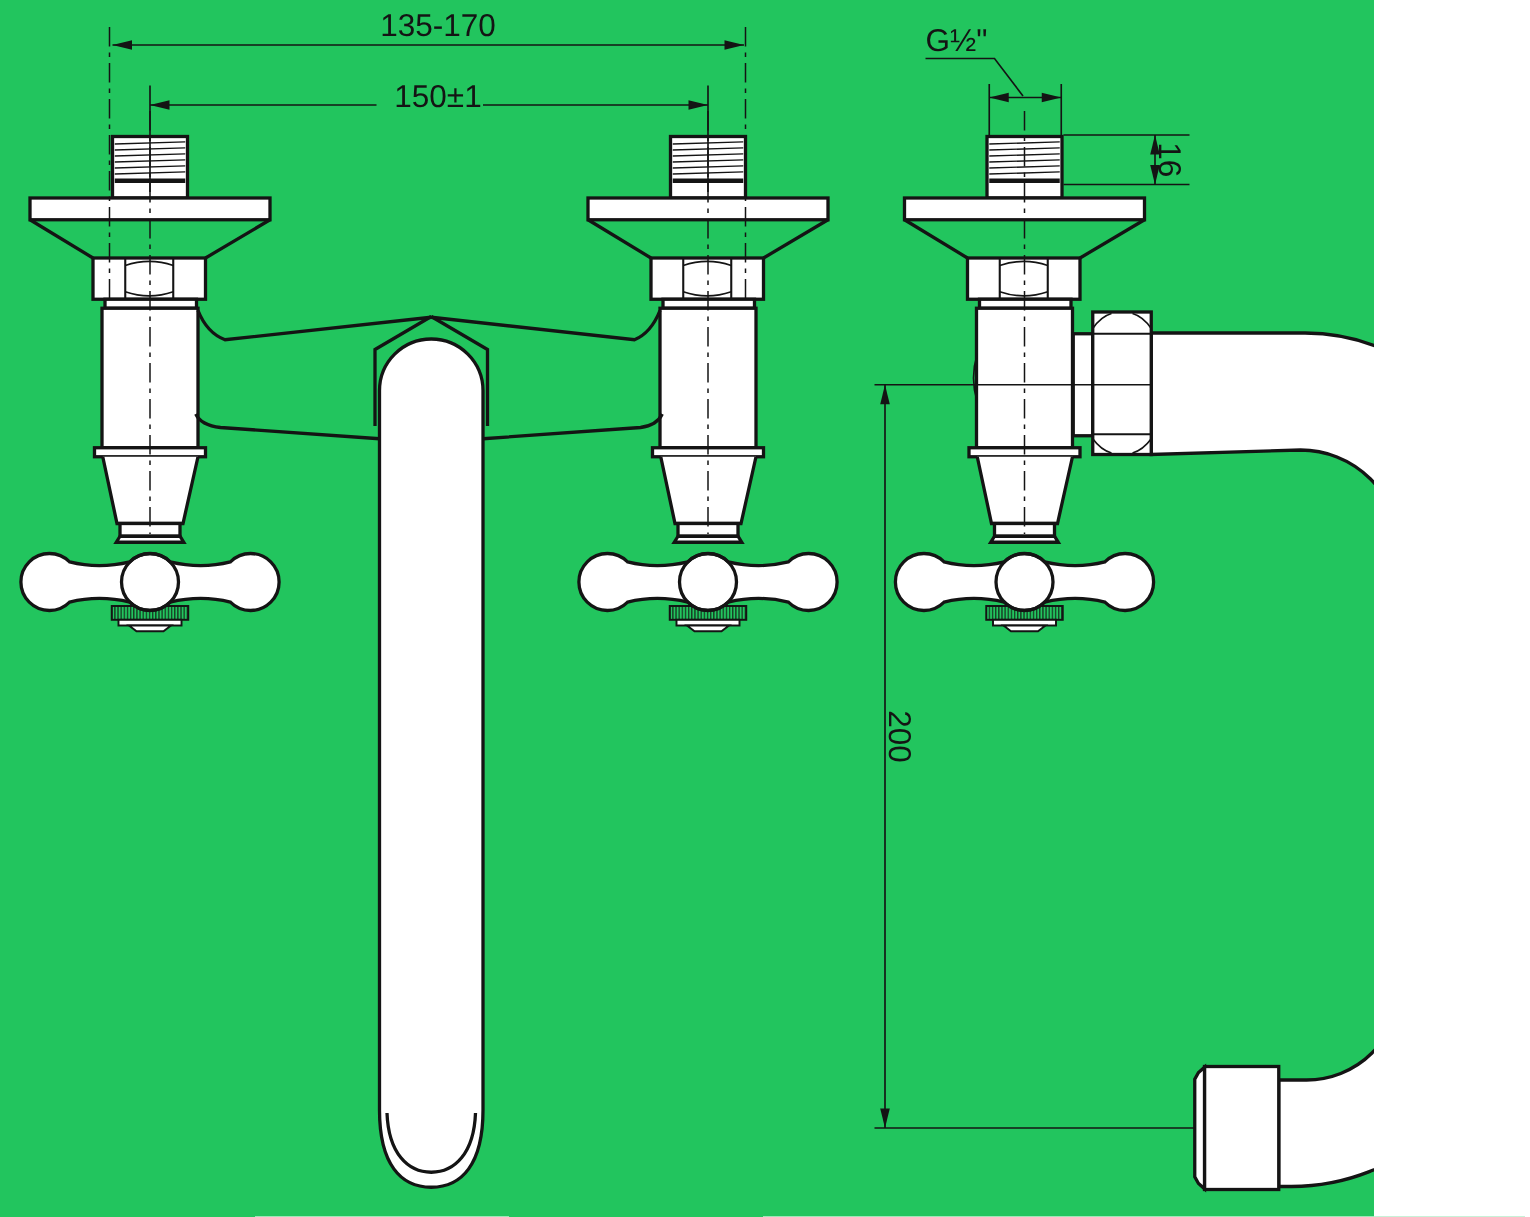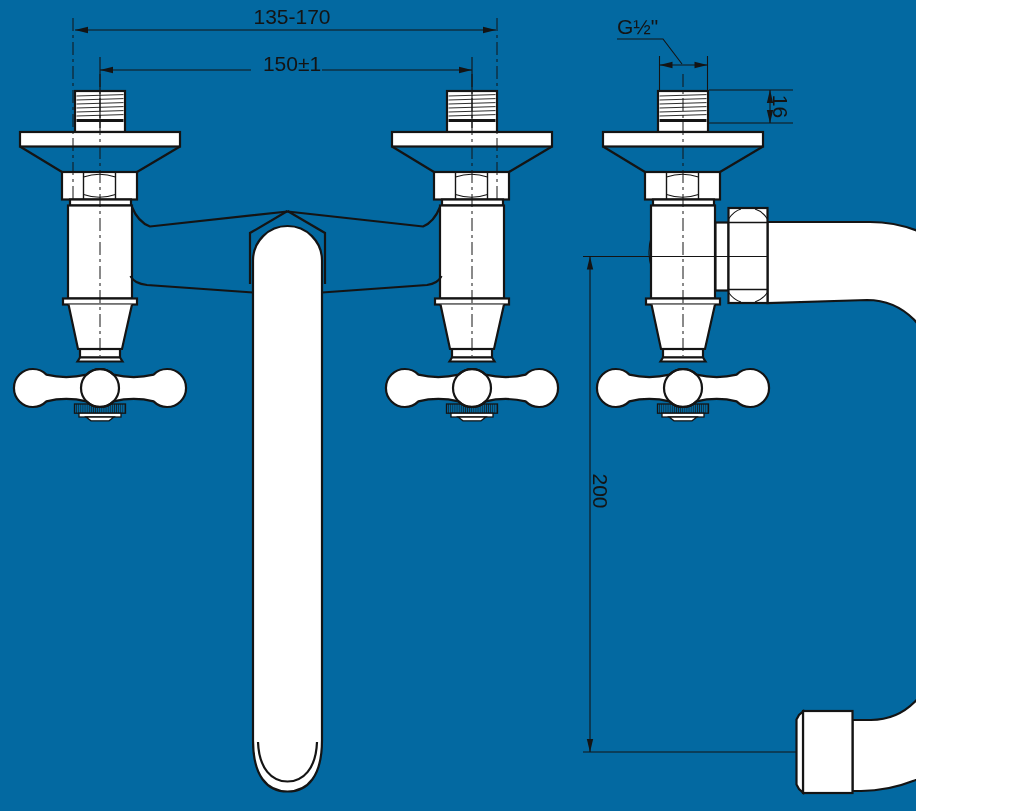--- a/index.html
+++ b/index.html
@@ -4,21 +4,21 @@
 <style>
   html, body {
     margin: 0;
     padding: 0;
     background: #ffffff;
     font-family: "Liberation Sans", sans-serif;
   }
   .drawing-wrap {
     width: 916px;
     height: 811px;
-    background: #0369a1;
+    background: #22c55e;
     position: relative;
     overflow: hidden;
     text-decoration: underline;
   }
   svg { display: block; }
   svg text {
     font-family: "Liberation Sans", "DejaVu Sans", sans-serif;
     font-size: 21px;
     fill: #141414;
   }

